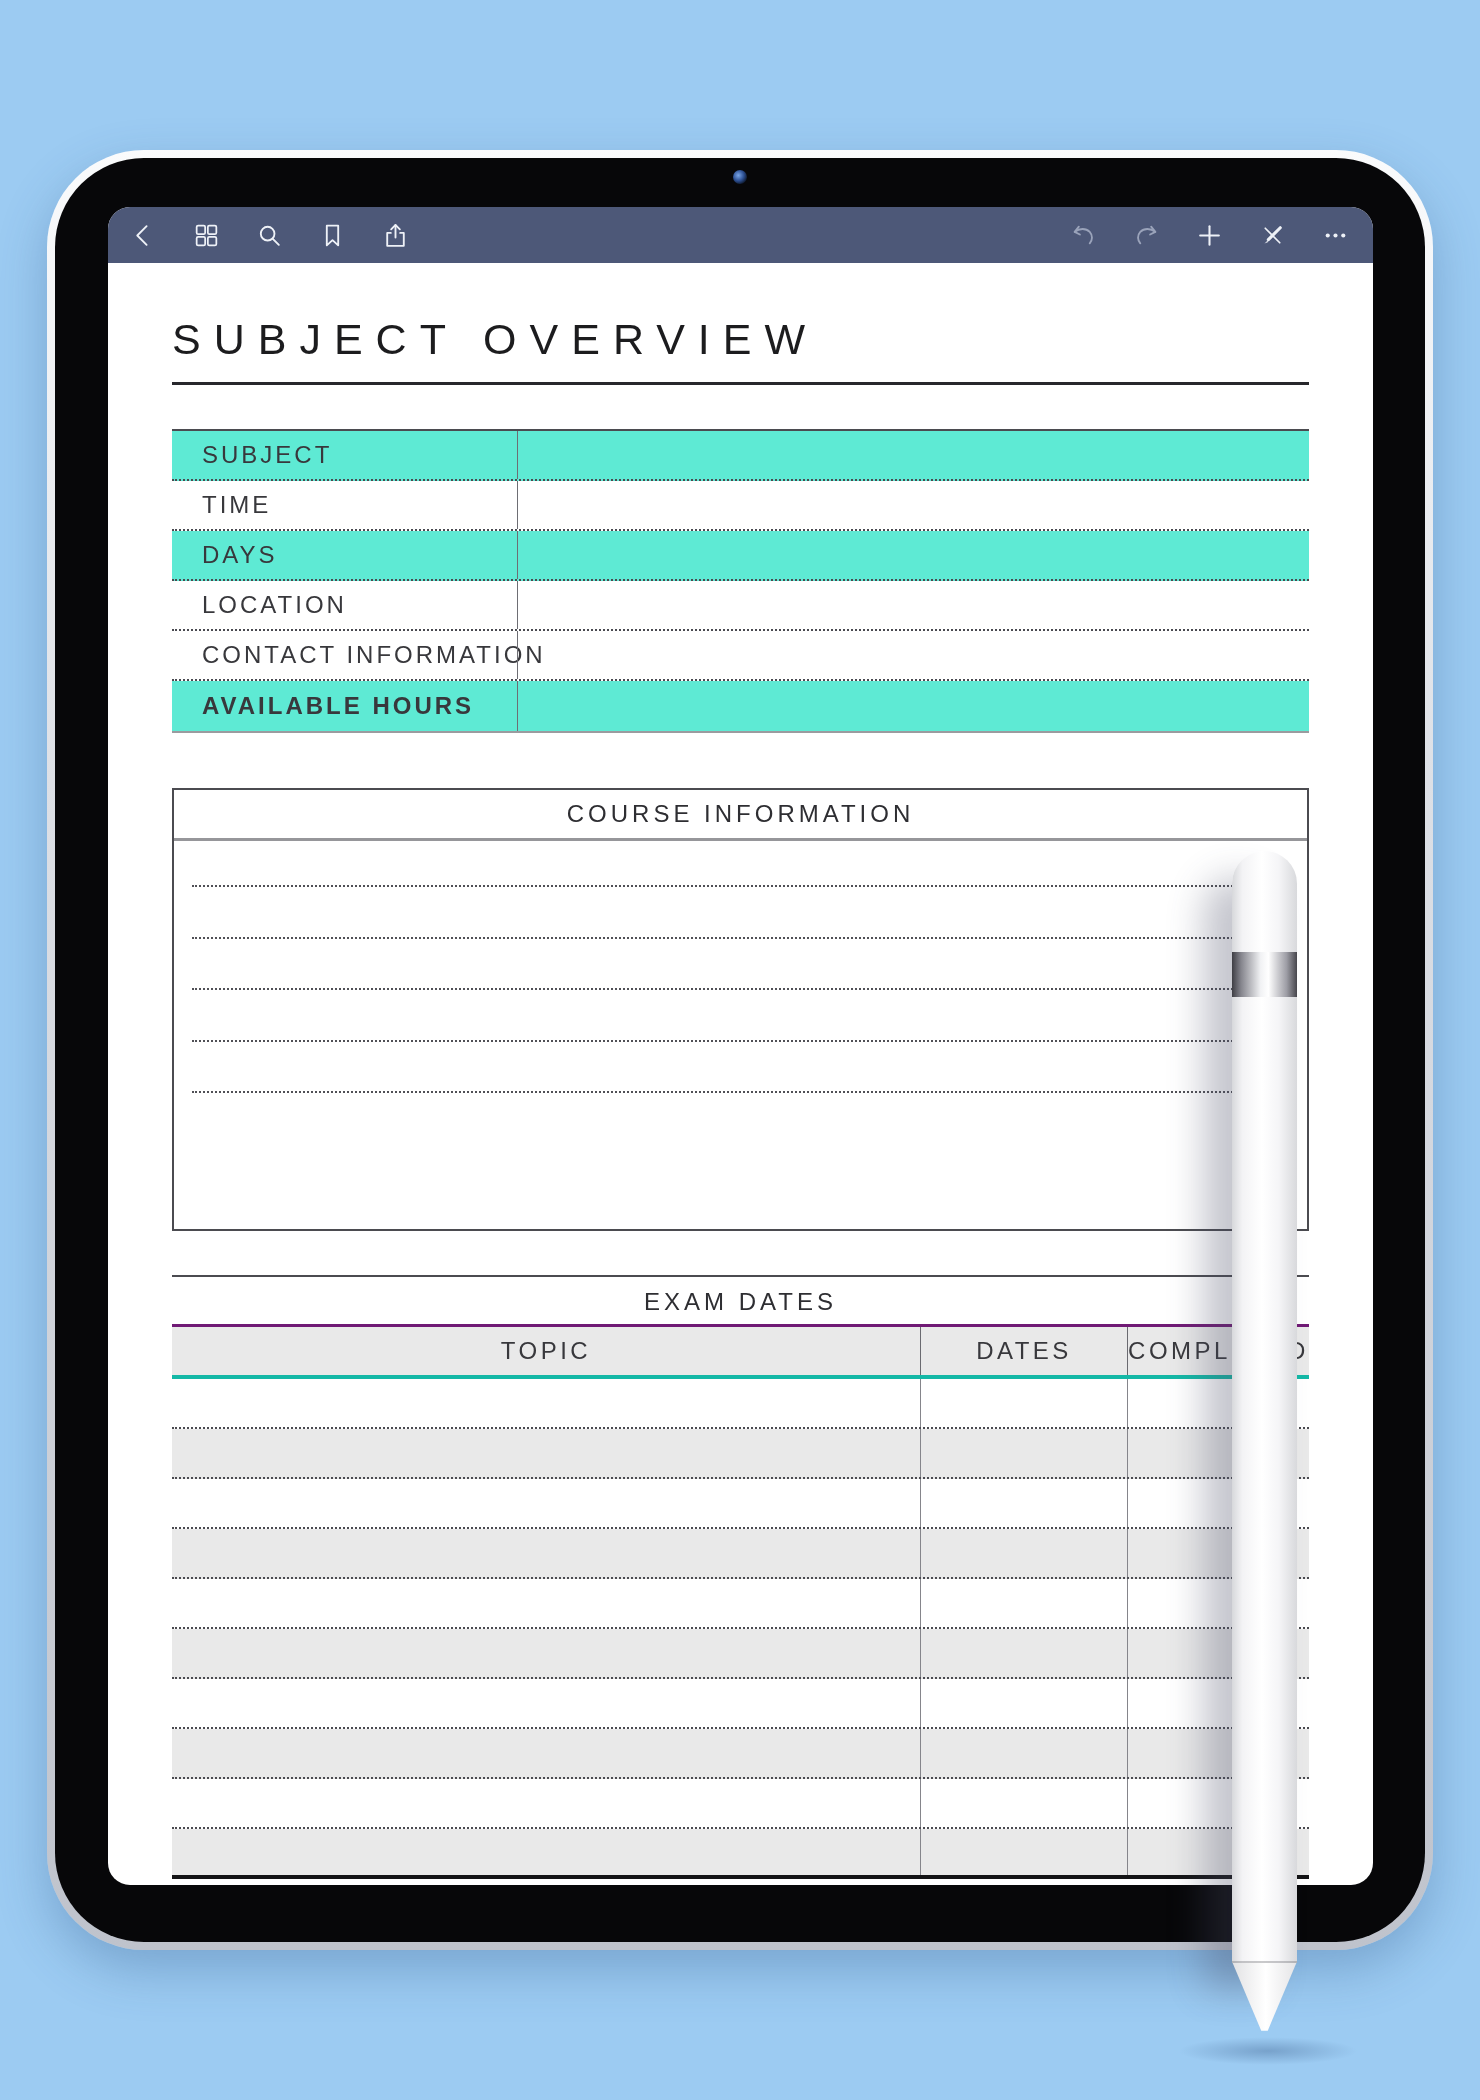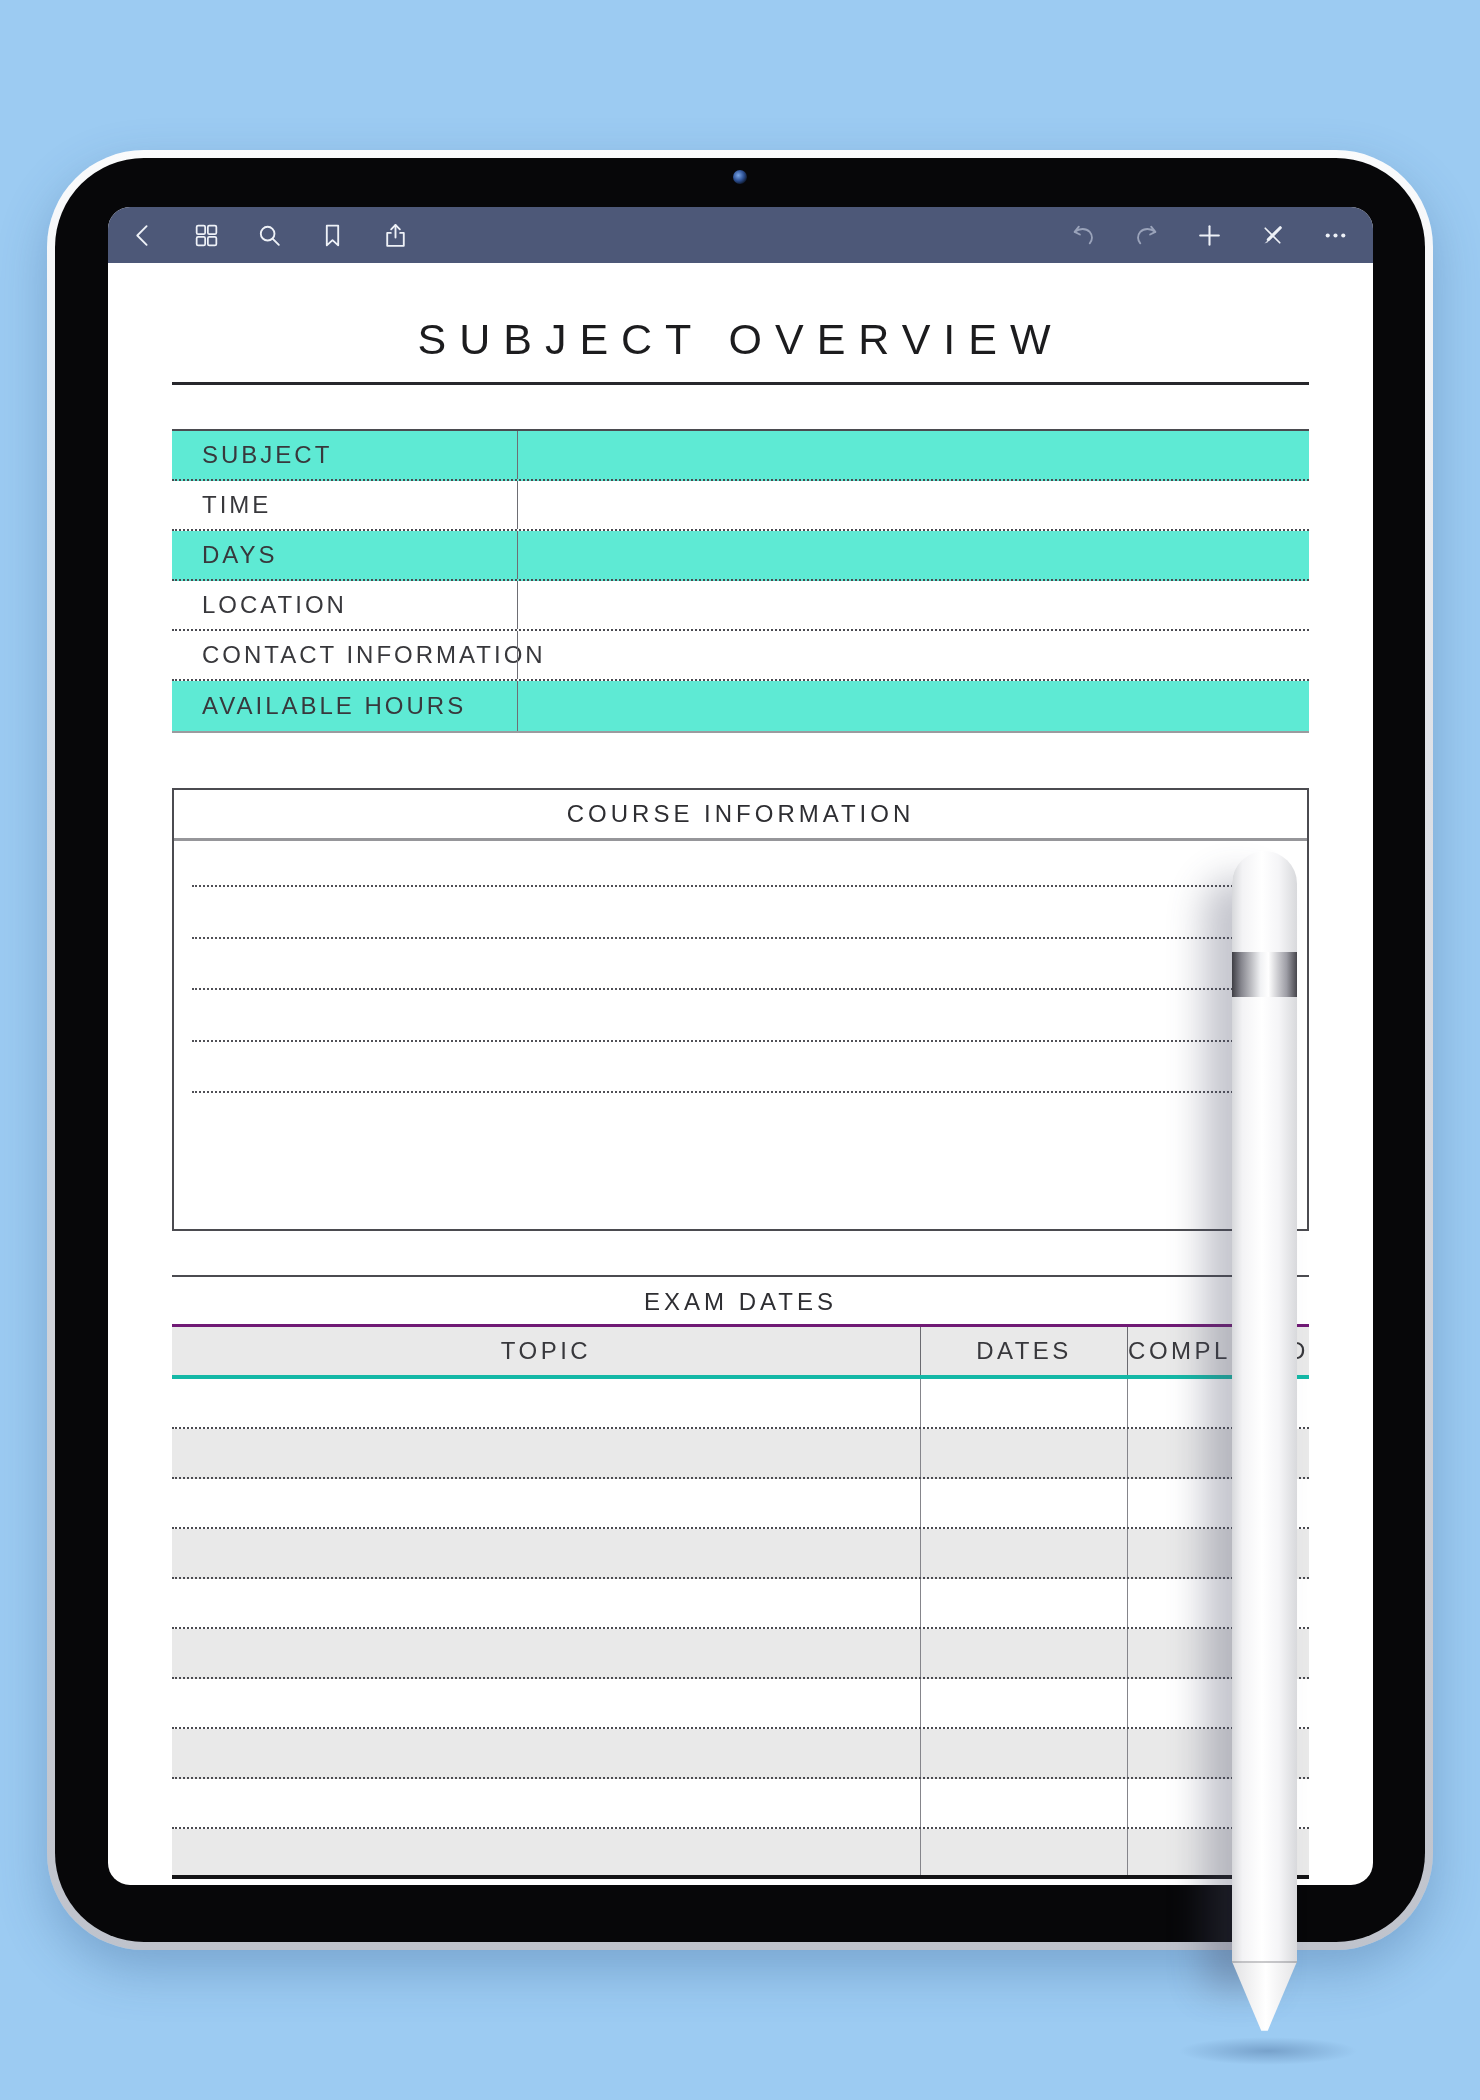--- a/index.html
+++ b/index.html
@@ -23,28 +23,28 @@
   .tb-group{display:flex;align-items:center;gap:33px;}
   .icon-btn{width:30px;height:30px;display:flex;align-items:center;justify-content:center;
     background:none;border:none;padding:0;cursor:pointer;}
   .icon-btn svg{width:29px;height:29px;stroke:#eef1f7;stroke-width:1.8;fill:none;
     stroke-linecap:round;stroke-linejoin:round;}
   .icon-btn.dim svg{stroke:#9aa3ba;}
   .icon-btn .fil{fill:#eef1f7;stroke:none;}
 
   
   .page-inner{padding:0 64px;color:#2c2c30;}
-  .page-title{margin:52px 0 0;text-align:center;font-size:43px;font-weight:normal;
+  .page-title{margin:52px 0 0;text-align:left;font-size:43px;font-weight:normal;
     letter-spacing:13px;color:#1c1c1e;white-space:nowrap;}
   .title-rule{margin-top:18px;height:3px;background:#28282c;}
 
   .info-table{margin-top:44px;border-top:2px solid #4b4b50;border-bottom:2px solid #9b9b9f;}
   .info-row{height:50px;box-sizing:border-box;display:flex;align-items:stretch;
     border-bottom:2px dotted #4a4a50;}
-  .info-row:last-child{border-bottom:none;}
+  .info-row:last-child{border-bottom:none;font-weight:bold;}
   .info-row.gray{background:#5eead4;}
   .info-label{width:345px;box-sizing:border-box;padding-left:30px;display:flex;align-items:center;
     font-size:24px;letter-spacing:3px;color:#38383c;white-space:nowrap;}
   .info-value{flex:1;border-left:1.5px solid #6e6e74;}
 
   .course-box{margin-top:55px;box-sizing:border-box;height:443px;border:2px solid #4b4b50;}
   .box-head{height:48px;line-height:48px;text-align:center;font-size:24px;letter-spacing:4px;
     color:#2e2e32;border-bottom:3px solid #96969a;}
   .course-line{height:51.5px;box-sizing:border-box;margin:0 18px;border-bottom:2px dotted #505056;}
   .course-line:first-child{height:46px;}

